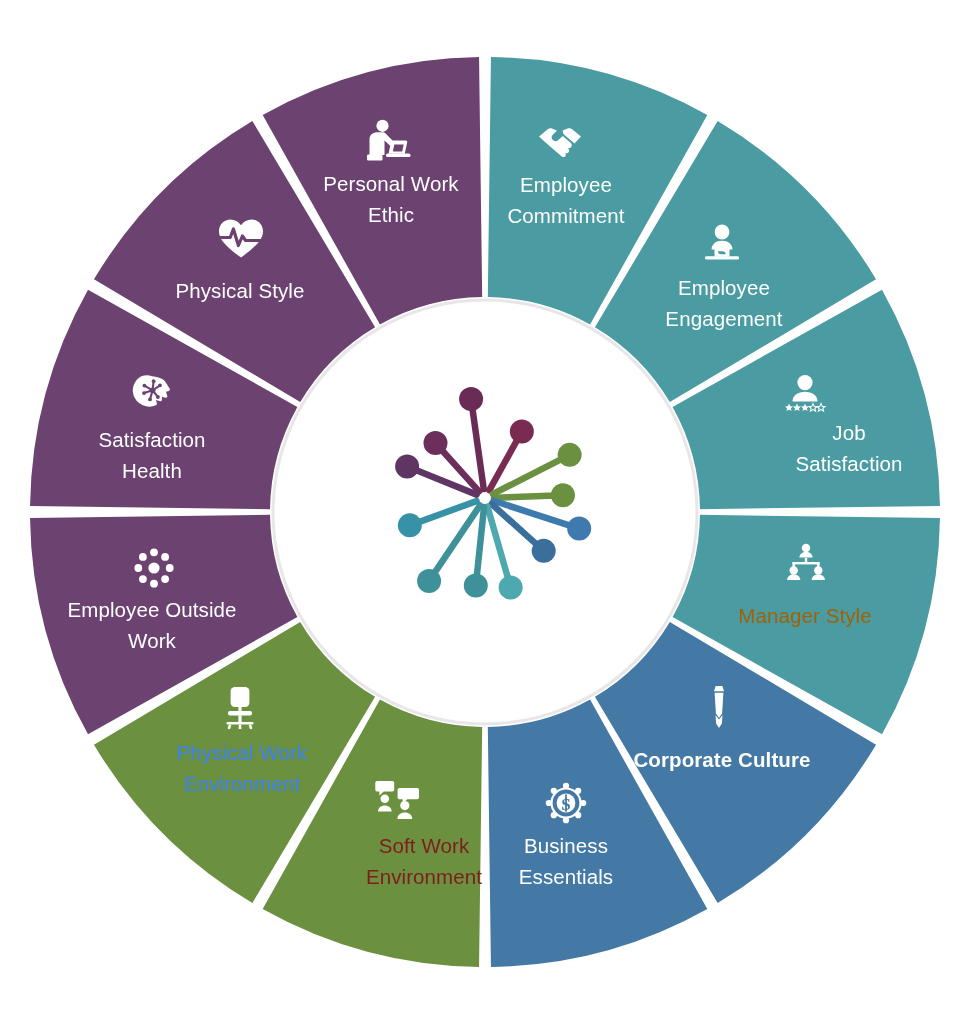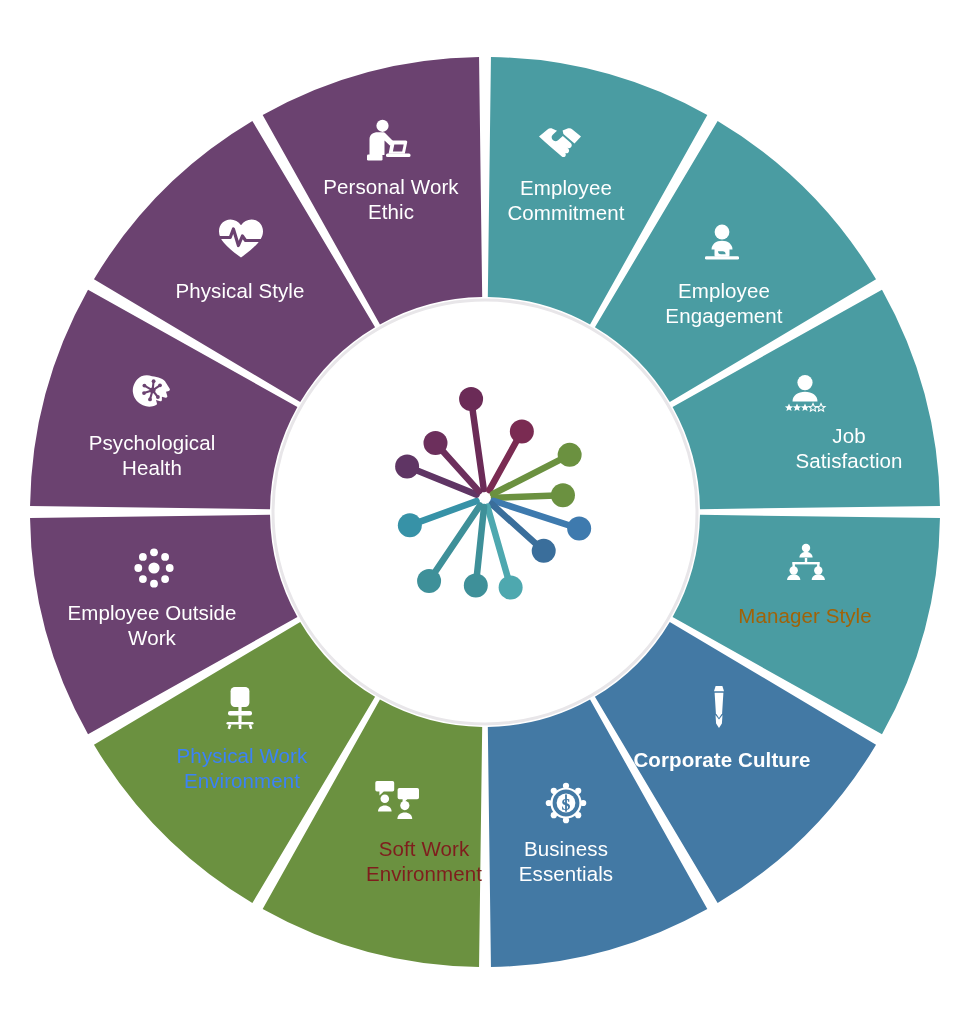--- a/index.html
+++ b/index.html
@@ -8,21 +8,21 @@
     width:959px;height:1025px;overflow:hidden;
     font-family:"Liberation Sans","DejaVu Sans",sans-serif;
     -webkit-font-smoothing:antialiased;
   }
   #stage{position:relative;width:959px;height:1025px;background:#fff;}
   #wheel{position:absolute;left:0;top:0;width:959px;height:1025px;}
   .seg-label{
     position:absolute;
     color:#ffffff;
     font-size:20.5px;
-    line-height:25px;
+    line-height:31px;
     text-align:center;
     letter-spacing:.1px;
     white-space:pre-line;
     transform:translate(-50%,-50%);
     pointer-events:none;
     font-weight:400;
   }
   .seg-icon{
     position:absolute;
     transform:translate(-50%,-50%);
@@ -234,21 +234,21 @@
       <path d="M23.6 16.3 L24.6 7.2" stroke="#6B4270" stroke-width="2.1"></path>
       <circle cx="15.4" cy="11.6" r="1.9"></circle>
             <circle cx="15.0" cy="19.1" r="1.9"></circle>
       <circle cx="21.0" cy="25.4" r="1.9"></circle>
             <circle cx="28.9" cy="23.0" r="1.9"></circle>
       <circle cx="31.0" cy="11.3" r="1.9"></circle>
             <circle cx="24.6" cy="7.2" r="1.9"></circle>
     </g>
   </svg>
       </div>
-      <div class="seg-label" style="left: 152px; top: 455px; color: rgb(255, 255, 255);">Psychological
+      <div class="seg-label" style="left: 152px; top: 455px; color: rgb(255, 255, 255);">Satisfaction
 Health</div>
       <div class="hit" style="left: 152px; top: 424px;"></div>
       <div class="seg-icon" style="left: 241px; top: 238px;">
         <svg width="48" height="42" viewBox="0 0 48 42" fill="#fff">
     <path d="M24 40.5 C 9 29.5 2 22.5 2 14.2 C 2 7.6 7.1 2.5 13.5 2.5 C 17.7 2.5 21.4 4.7 24 8.2 C 26.6 4.7 30.3 2.5 34.5 2.5 C 40.9 2.5 46 7.6 46 14.2 C 46 22.5 39 29.5 24 40.5 Z"></path>
     <path d="M0 20.5 H13.2 L16.4 12 L21.4 28.5 L25.4 19 L28.6 23.5 H48" fill="none" stroke="#6B4270" stroke-width="3.2" stroke-linejoin="round" stroke-linecap="round"></path>
   </svg>
       </div>
       <div class="seg-label" style="left: 240px; top: 290px; color: rgb(255, 255, 255);">Physical Style</div>
       <div class="hit" style="left: 240px; top: 264px;"></div>

